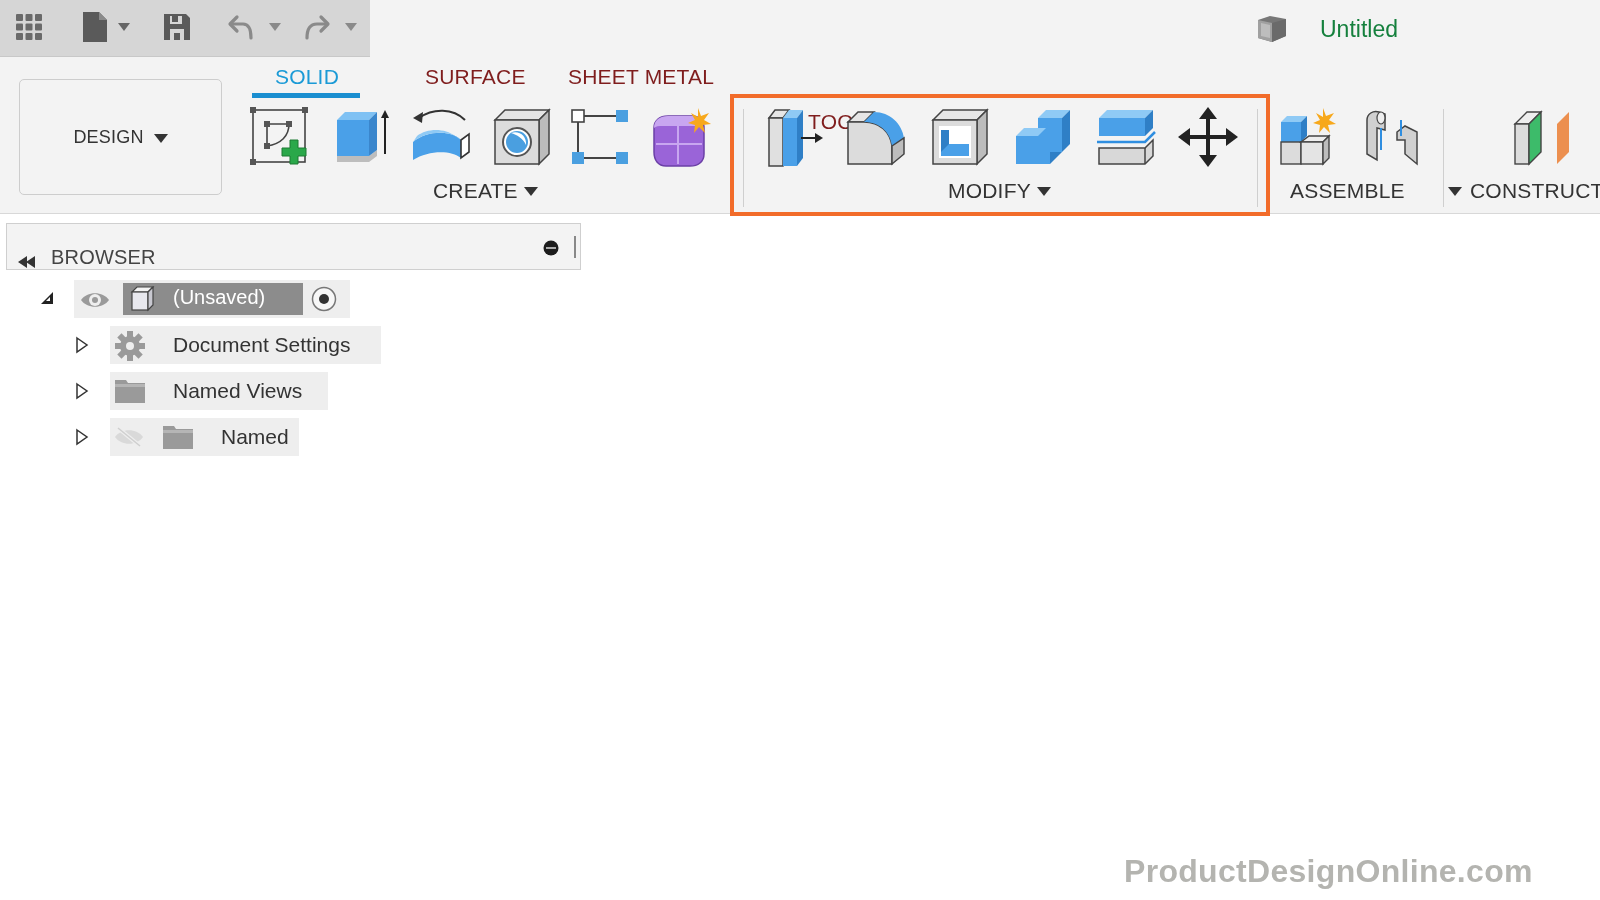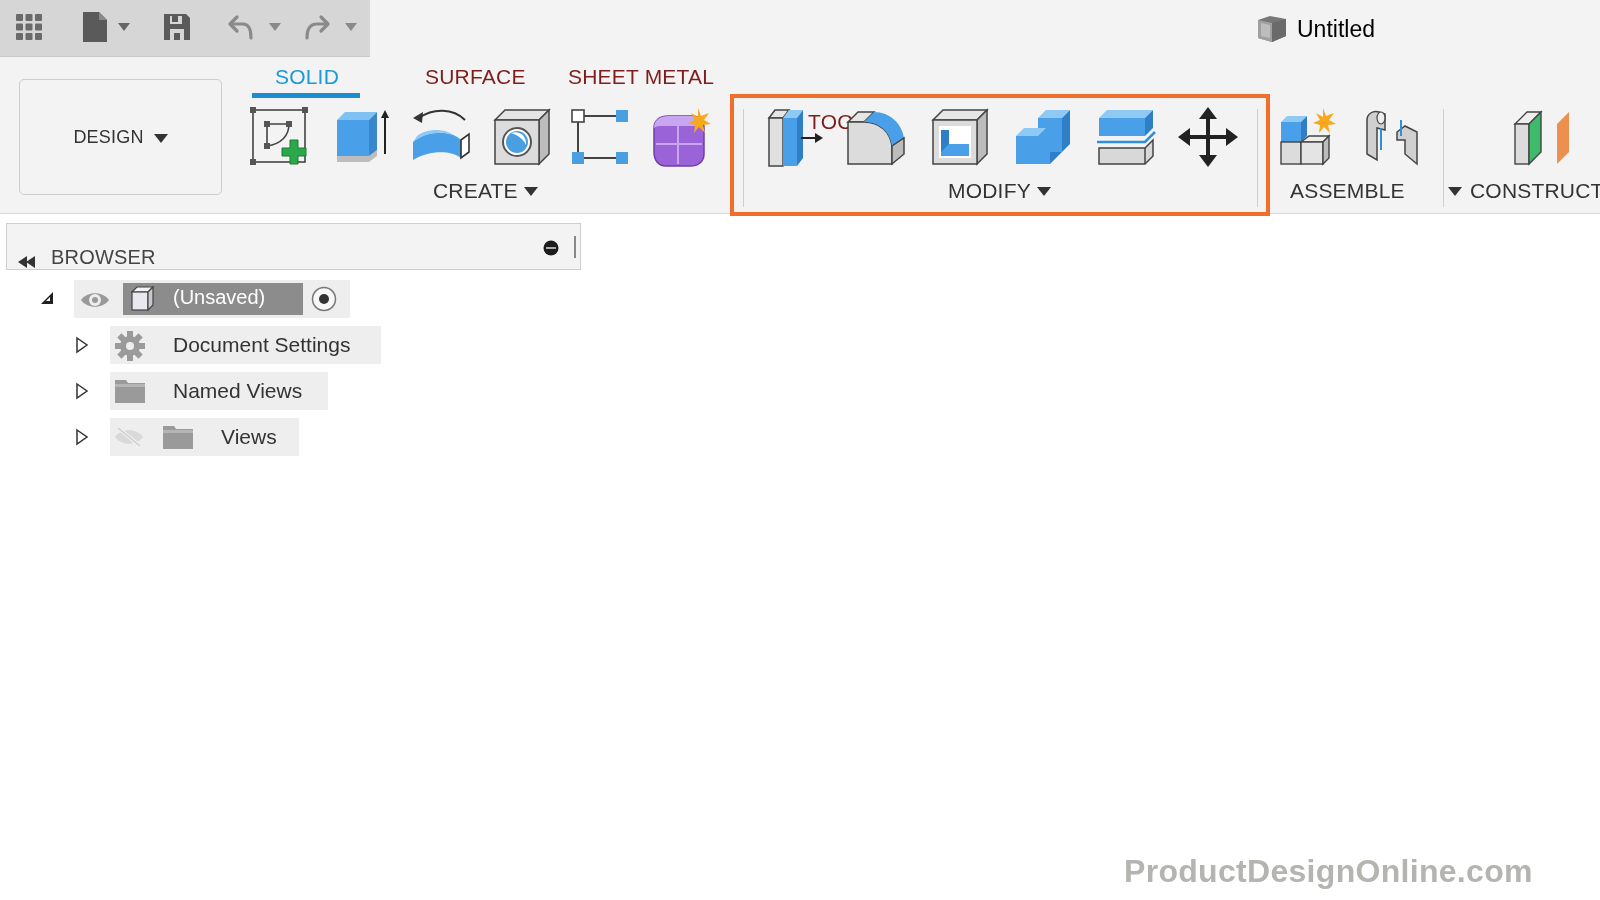--- a/index.html
+++ b/index.html
@@ -4,21 +4,21 @@
 <style>
   * { box-sizing: border-box; margin: 0; padding: 0; }
   html, body { width: 1600px; height: 900px; overflow: hidden; background: #ffffff; font-family: "Liberation Sans", "DejaVu Sans", sans-serif; color: #333; }
 
   
   .appbar { position: absolute; left: 0; top: 0; width: 1600px; height: 57px; background: #f3f3f3; }
   .quickbar { position: absolute; left: 0; top: 0; width: 370px; height: 57px; background: #d6d6d6; border-bottom: 1px solid #c8c8c8; }
   .qb-icon { position: absolute; top: 10px; height: 34px; display: flex; align-items: center; justify-content: center; cursor: pointer; }
   .caret { width: 0; height: 0; border-left: 6px solid transparent; border-right: 6px solid transparent; border-top: 8px solid #666; }
   .title-wrap { position: absolute; left: 1256px; top: 14px; display: flex; align-items: center; gap: 9px; }
-  .title-text { font-size: 23px; color: #000000; }
+  .title-text { font-size: 23px; color: #15803d; margin-left: 23px; }
 
   
   .ribbon { position: absolute; left: 0; top: 57px; width: 1600px; height: 157px; background: #f3f3f3; border-bottom: 1px solid #d8d8d8; }
   .design-btn { position: absolute; left: 19px; top: 22px; width: 203px; height: 116px; border: 1px solid #cdcdcd; border-radius: 5px; background: #f3f3f3; display: flex; align-items: center; justify-content: center; gap: 10px; cursor: pointer; }
   .design-label { font-size: 18px; color: #333; letter-spacing: 0.2px; }
   .design-caret { border-left: 7px solid transparent; border-right: 7px solid transparent; border-top: 9px solid #333; width: 0; height: 0; margin-top: 3px; }
 
   .tab { position: absolute; top: 8px; font-size: 21px; color: #7f1d1d; cursor: pointer; letter-spacing: 0.2px; }
   .tab.active { color: #1a9ad6; }
   .tab-underline { position: absolute; left: 252px; top: 36px; width: 108px; height: 5px; background: #1a8ed0; }
@@ -369,15 +369,15 @@
 <div class="row-bg" style="left:110px;top:418px;width:189px;height:38px;"></div>
 <svg style="position:absolute;left:114px;top:426px;cursor:pointer" width="30" height="22" viewBox="0 0 30 22">
   <path d="M1 11 C7 2 23 2 29 11 C23 20 7 20 1 11 Z" fill="#d9d9d9"></path>
   <path d="M4 2 L26 20" stroke="#eee" stroke-width="4"></path>
   <path d="M4 2 L26 20" stroke="#cfcfcf" stroke-width="1.5"></path>
 </svg>
 <svg style="position:absolute;left:162px;top:424px;" width="32" height="26" viewBox="0 0 32 26">
   <path d="M1 2 H12 L14 5 H31 V25 H1 Z" fill="#9a9a9a"></path>
   <rect x="1" y="6" width="30" height="3" fill="#b5b5b5"></rect>
 </svg>
-<span class="tree-text" style="position:absolute;left:221px;top:425px;">Views</span>
+<span class="tree-text" style="position:absolute;left:221px;top:425px;">Named</span>
 
 <div class="watermark">ProductDesignOnline.com</div>
 
 </body></html>

